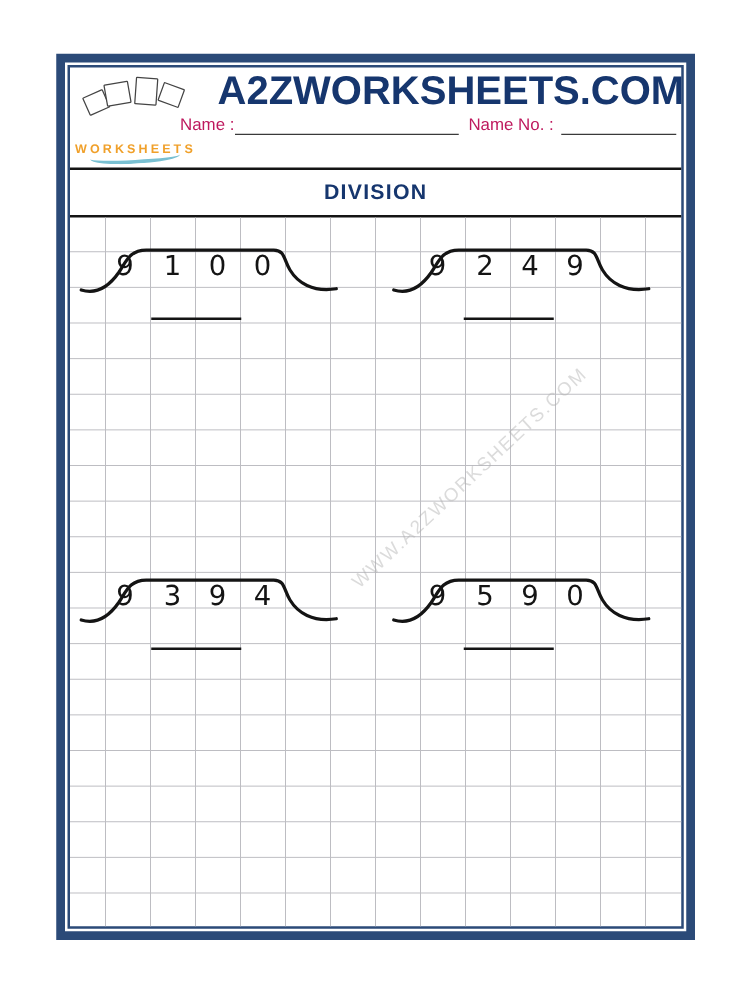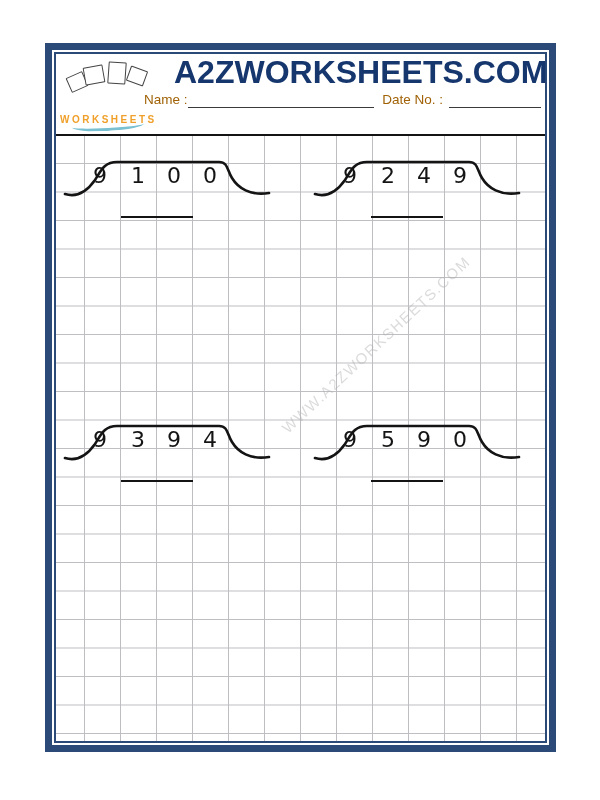--- a/index.html
+++ b/index.html
@@ -32,21 +32,21 @@
   .logo-sub{position:absolute;left:0;top:56px;width:96px;text-align:center;
     font-size:10px;font-weight:bold;color:#f0a02a;letter-spacing:2.5px;}
   .swoosh{position:absolute;left:12px;top:62px;width:72px;height:8px;
     border-bottom:3px solid #79c0d2;border-radius:50%;transform:rotate(-3deg);}
   .site-title{
     position:absolute;left:118px;top:0px;width:336px;
     font-size:32px;font-weight:bold;color:#16366e;letter-spacing:0px;
   }
   .field-row{
     position:absolute;left:88px;right:4px;display:flex;align-items:flex-end;
-    font-size:13.5px;color:#a16207;
+    font-size:13.5px;color:#be185d;
   }
   .row-1{top:38px;}
   .row-2{top:61px;}
   .f-label{flex:none;padding-bottom:1px;}
   .f-line{border-bottom:1.2px solid #3a3a3a;height:14px;flex:none;}
   .f-line.grow{flex:1;}
   .ml6{margin-left:6px;} .ml8{margin-left:8px;} .ml10{margin-left:10px;}
   
   .division-bar{
     height:38px;flex:none;border-bottom:2px solid #141414;box-sizing:border-box;
@@ -101,26 +101,27 @@
         <div class="paper p4"></div>
         <div class="swoosh"></div>
         <div class="logo-sub">WORKSHEETS</div>
       </div>
 
       <div class="site-title">A2ZWORKSHEETS.COM</div>
 
       <div class="field-row row-1">
         <span class="f-label">Name :</span>
         <span class="f-line grow"></span>
-        <span class="f-label ml8">Date No. :</span>
+        <span class="f-label ml8">Name No. :</span>
         <span class="f-line ml6" style="width:92px;"></span>
       </div>
 
     </div>
 
+    <div class="division-bar">DIVISION</div>
 
     <div class="grid-area">
 
       <div class="watermark">WWW.A2ZWORKSHEETS.COM</div>
 
       <div class="problem pos-1">
         <svg class="bracket" viewBox="0 0 210 46">
           <path d="M 3 38 C 16 42 26 34 33 24 C 39 15 42 6 55 6 L 157 6 C 166 6 165 14 170 22 C 176 32 188 40 207 37" fill="none" stroke="#141414" stroke-width="2.6" stroke-linecap="round"></path>
         </svg>
         <span class="digit divisor">9</span>

